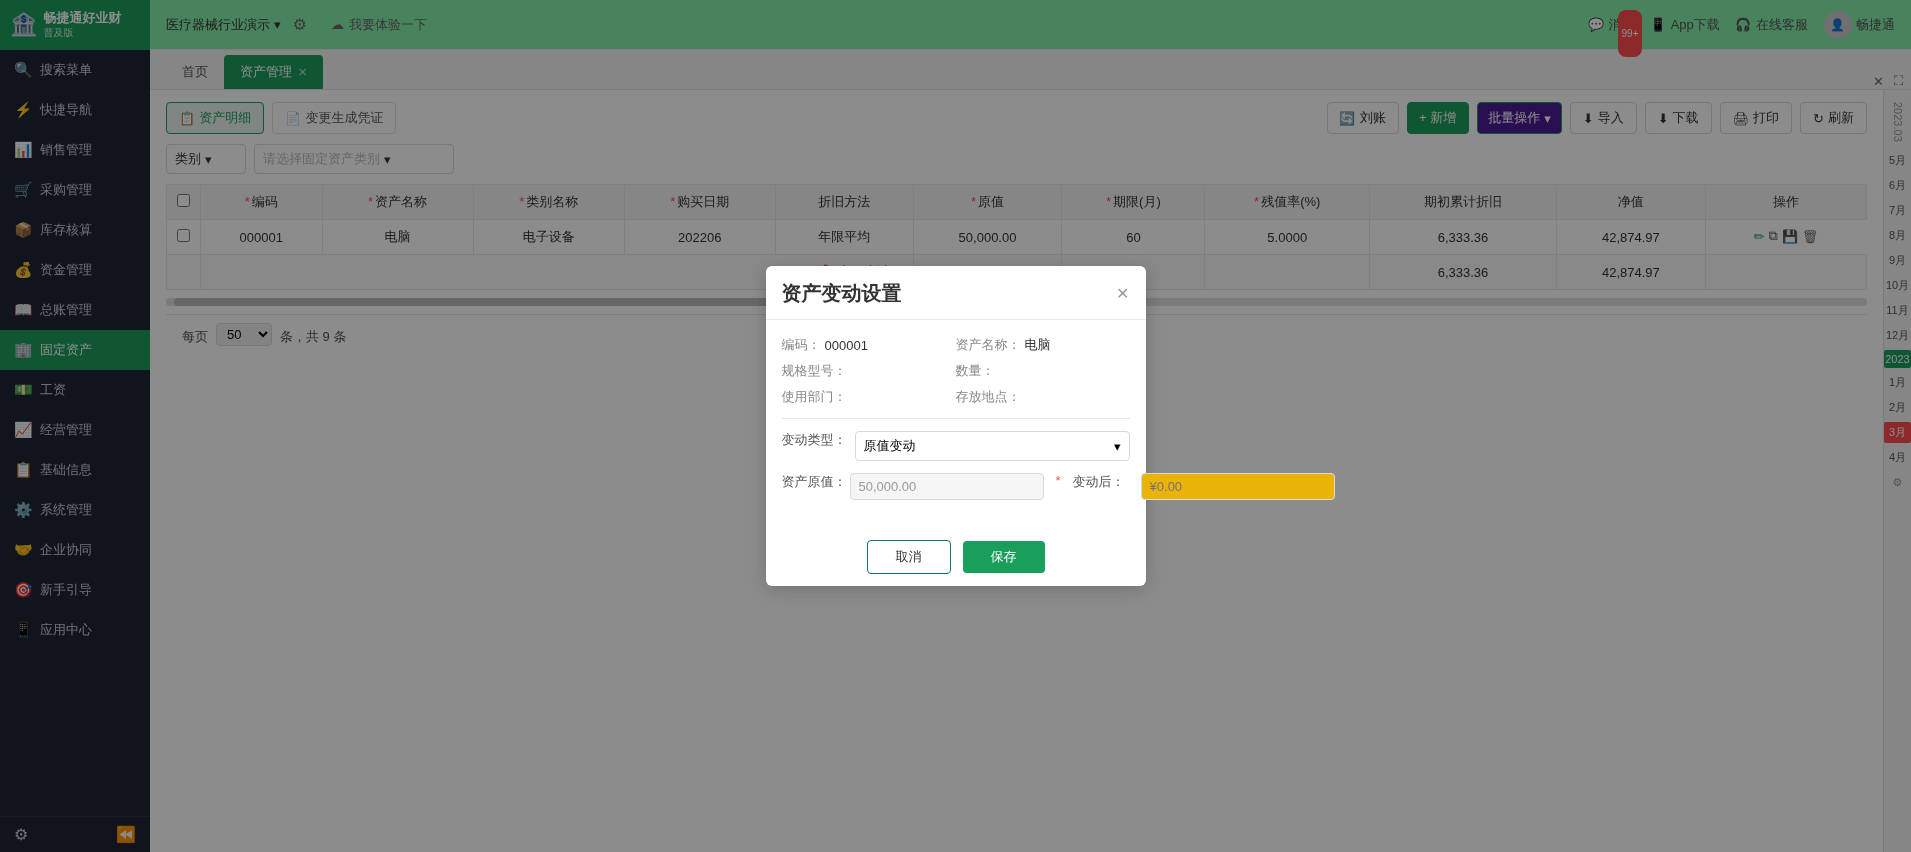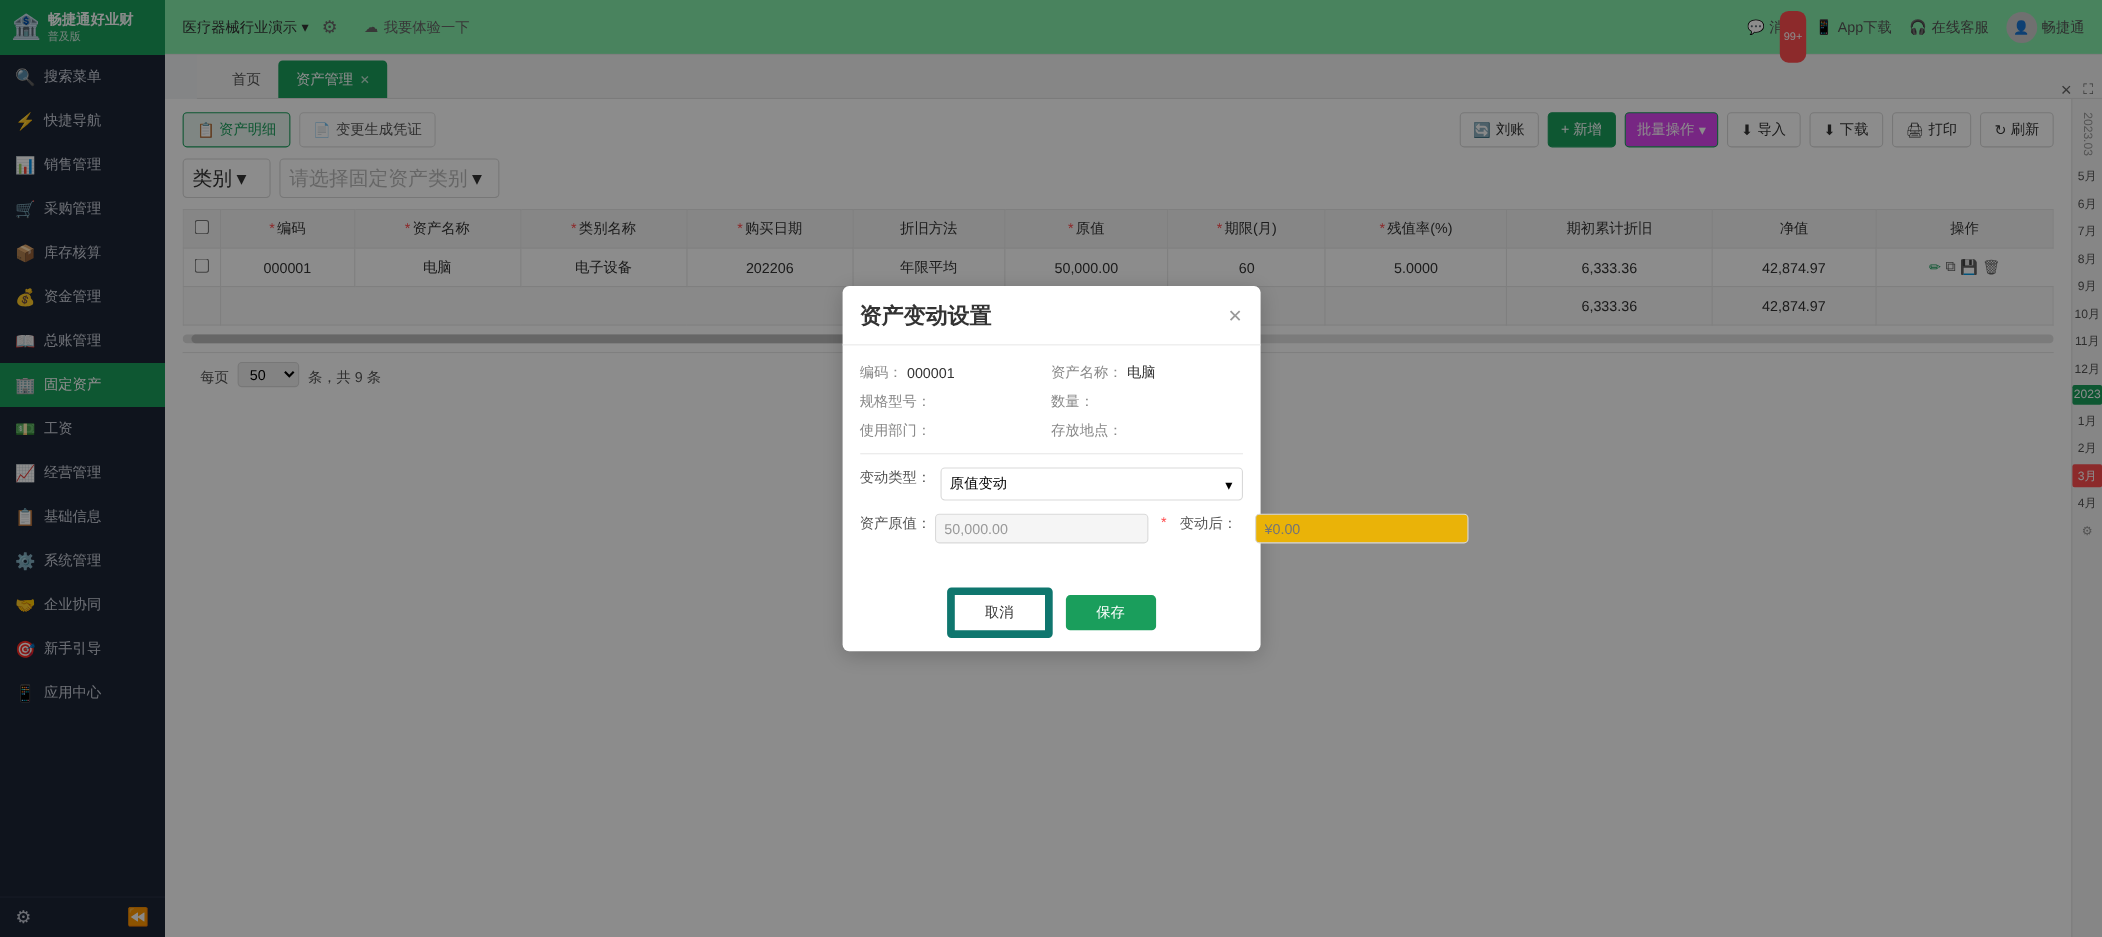--- a/index.html
+++ b/index.html
@@ -119,21 +119,20 @@
     }
 
     
     .tabbar {
       height: 40px;
       background: #f5f5f5;
       display: flex;
       align-items: flex-end;
       padding: 0 0 0 16px;
       border-bottom: 1px solid #e0e0e0;
-      margin-left: 29px;
     }
     .tab {
       padding: 8px 16px;
       font-size: 13px;
       cursor: pointer;
       color: #555;
       border-radius: 4px 4px 0 0;
       display: flex;
       align-items: center;
       gap: 6px;
@@ -221,40 +220,40 @@
       color: #333;
     }
     .btn-primary {
       background: #1a9e5c;
       color: #fff;
       border-color: #1a9e5c;
       padding-left: 11px;
     }
     .btn-default { background: #fff; color: #333; }
     .btn-batch {
-      background: #d946ef;
+      background: #4c1d95;
       color: #fff;
       border-color: #1a9e5c;
       padding: 6px 10px;
     }
 
     
     .filter-bar {
       display: flex;
       align-items: center;
       gap: 8px;
       margin-bottom: 10px;
     }
     .filter-select {
       padding: 5px 8px;
       border: 1px solid #d9d9d9;
       border-radius: 4px;
       background: #fff;
       color: #333;
-      font-size: 18px;
+      font-size: 13px;
       display: flex;
       align-items: center;
       gap: 4px;
       cursor: pointer;
       min-width: 80px;
     }
     .filter-select-wide {
       min-width: 200px;
     }
 
@@ -420,21 +419,21 @@
     }
     .dialog-footer {
       display: flex;
       align-items: center;
       justify-content: center;
       gap: 12px;
       padding: 12px 16px;
     }
     .btn-cancel {
       padding: 7px 28px;
-      border: 7px solid #0f766e;
+      border: 1px solid #0f766e;
       border-radius: 4px;
       background: #fff;
       color: #333;
       cursor: pointer;
       font-size: 13px;
     }
     .btn-save {
       padding: 7px 28px;
       border-radius: 4px;
       background: #1a9e5c;

